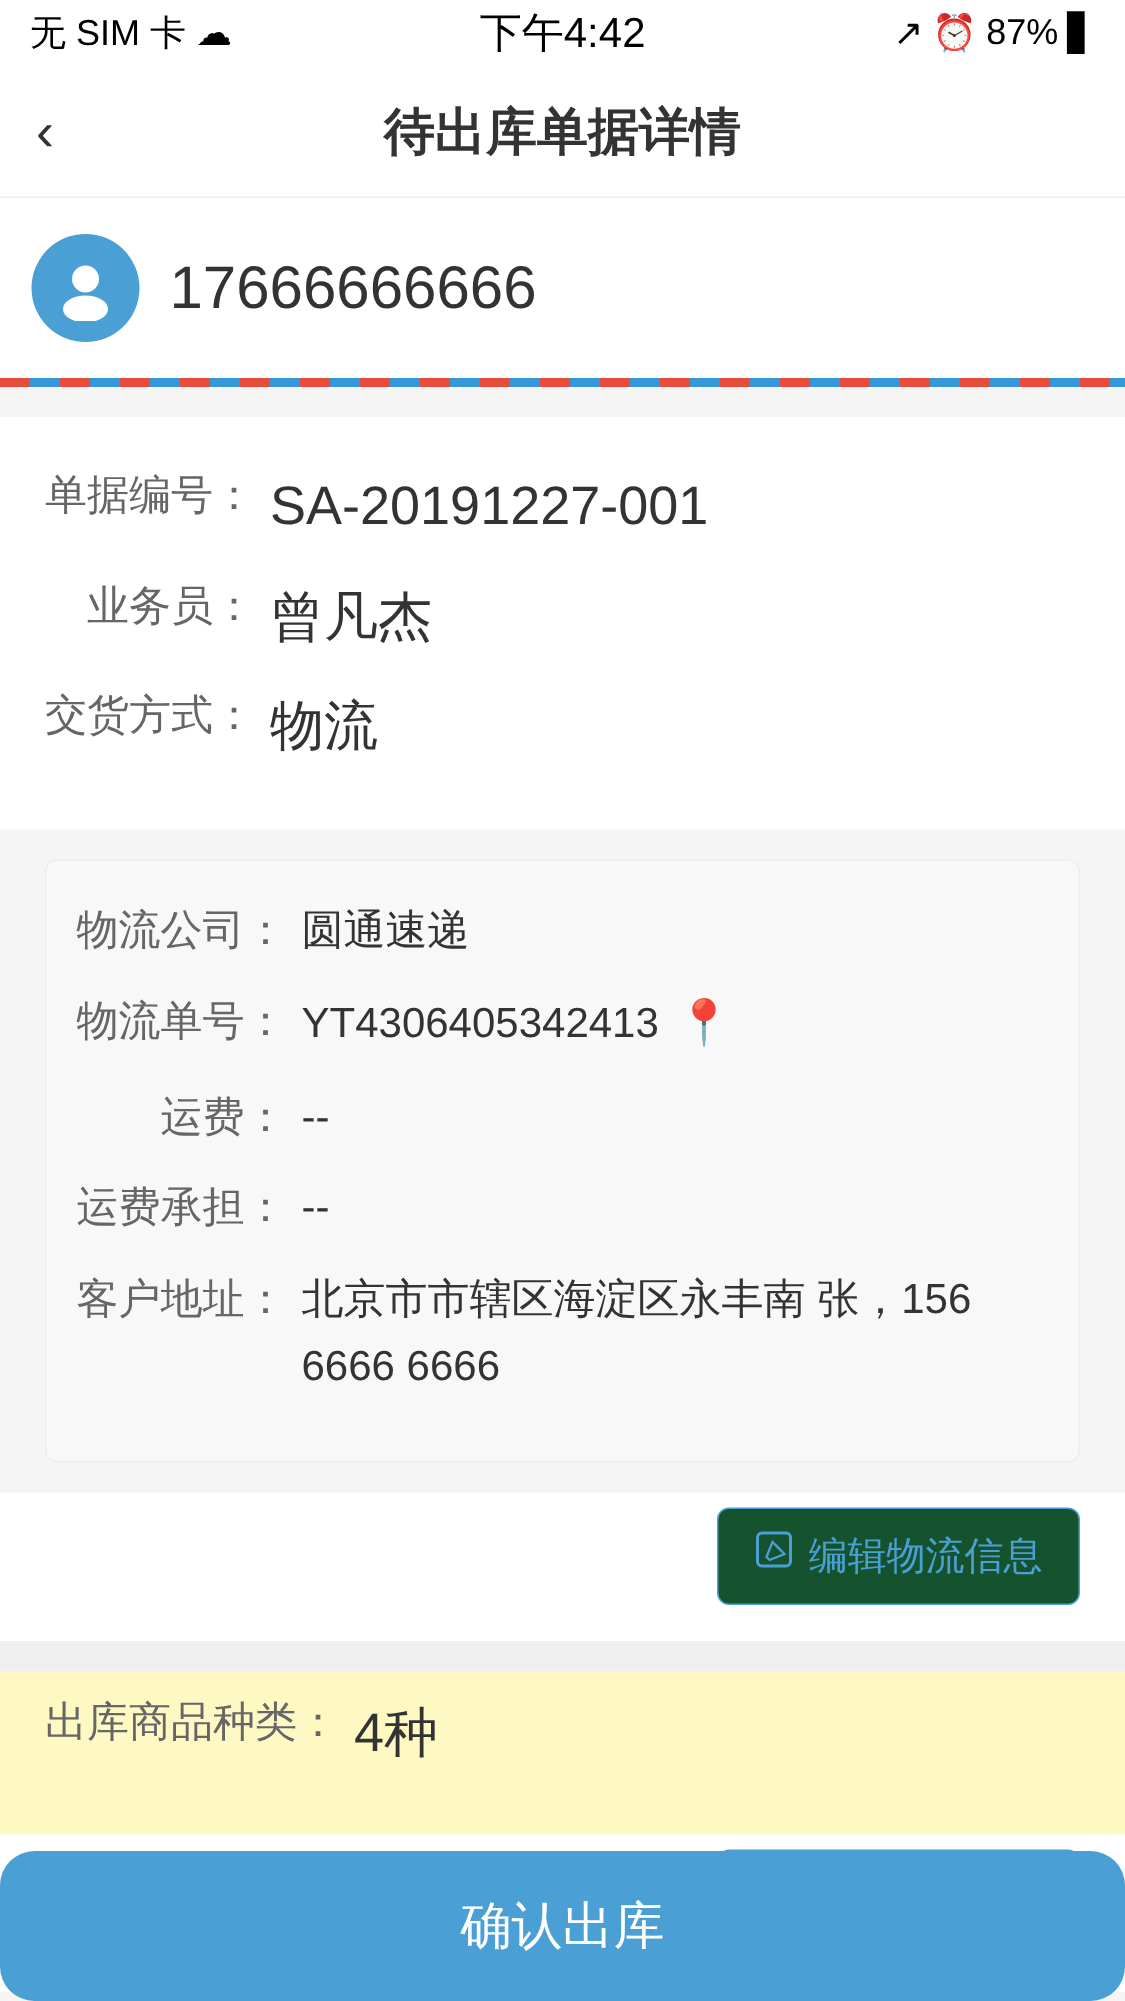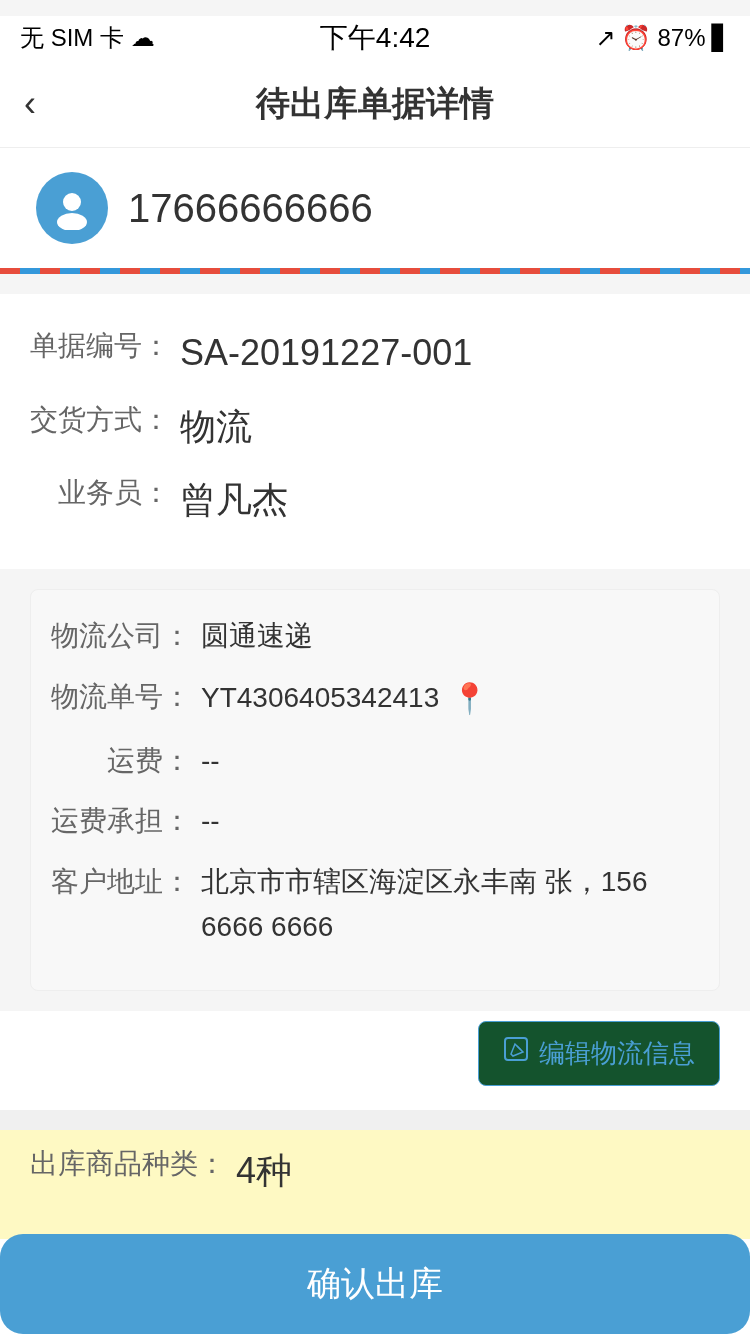--- a/index.html
+++ b/index.html
@@ -17,21 +17,20 @@
     .status-bar {
       width: 750px;
       height: 44px;
       background: #fff;
       display: flex;
       align-items: center;
       justify-content: space-between;
       padding: 0 20px;
       font-size: 24px;
       color: #000;
-      margin-top: 16px;
     }
     .status-left { display: flex; align-items: center; gap: 8px; }
     .status-center { font-size: 28px; font-weight: 500; }
     .status-right { display: flex; align-items: center; gap: 6px; font-size: 24px; }
 
     
     .nav-bar {
       width: 750px;
       height: 88px;
       background: #fff;
@@ -50,21 +49,21 @@
     }
     .nav-title {
       font-size: 34px;
       font-weight: 600;
       color: #333;
     }
 
     
     .user-header {
       background: #fff;
-      padding: 24px 36px;
+      padding: 24px 21px;
       display: flex;
       align-items: center;
       gap: 20px;
       position: relative;
     }
     .user-avatar {
       width: 72px;
       height: 72px;
       border-radius: 50%;
       background: #4a9fd4;
@@ -258,26 +257,26 @@
 </div>
 
 <div class="dashed-divider"></div>
 
 <div class="info-section">
   <div class="info-row">
     <span class="info-label">单据编号：</span>
     <span class="info-value">SA-20191227-001</span>
   </div>
   <div class="info-row">
+    <span class="info-label">业务员：</span>
+    <span class="info-value">曾凡杰</span>
+  </div>
+  <div class="info-row">
     <span class="info-label">交货方式：</span>
     <span class="info-value">物流</span>
-  </div>
-  <div class="info-row">
-    <span class="info-label">业务员：</span>
-    <span class="info-value">曾凡杰</span>
   </div>
 </div>
 
 <div class="logistics-card">
   <div class="logistics-row">
     <span class="logistics-label">物流公司：</span>
     <span class="logistics-value">圆通速递</span>
   </div>
   <div class="logistics-row">
     <span class="logistics-label">物流单号：</span>

